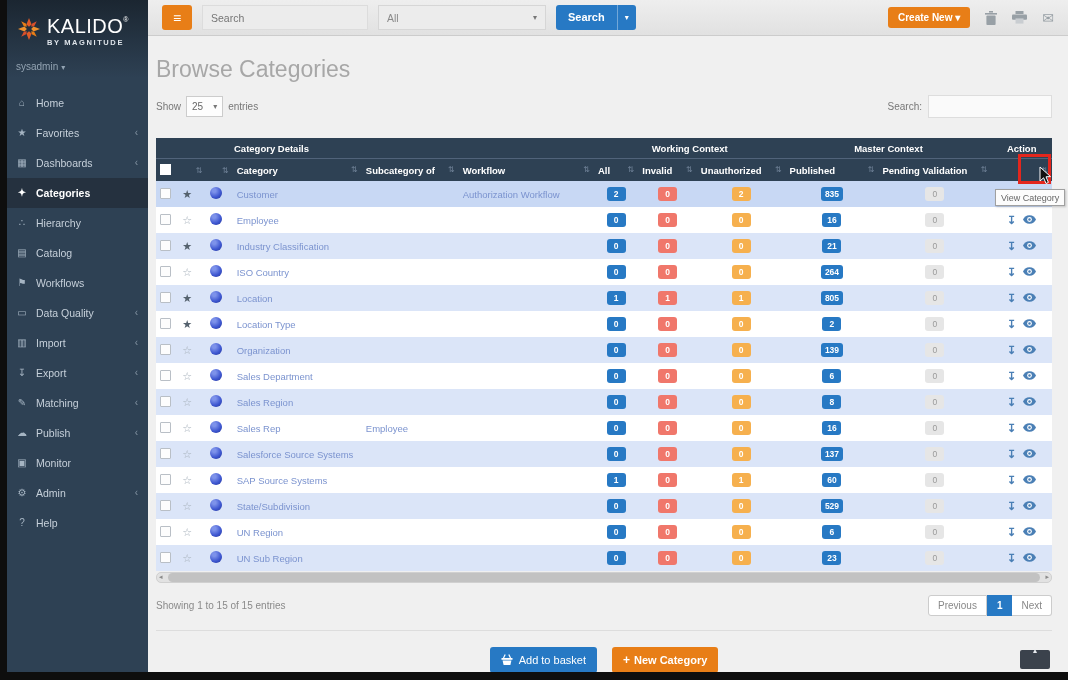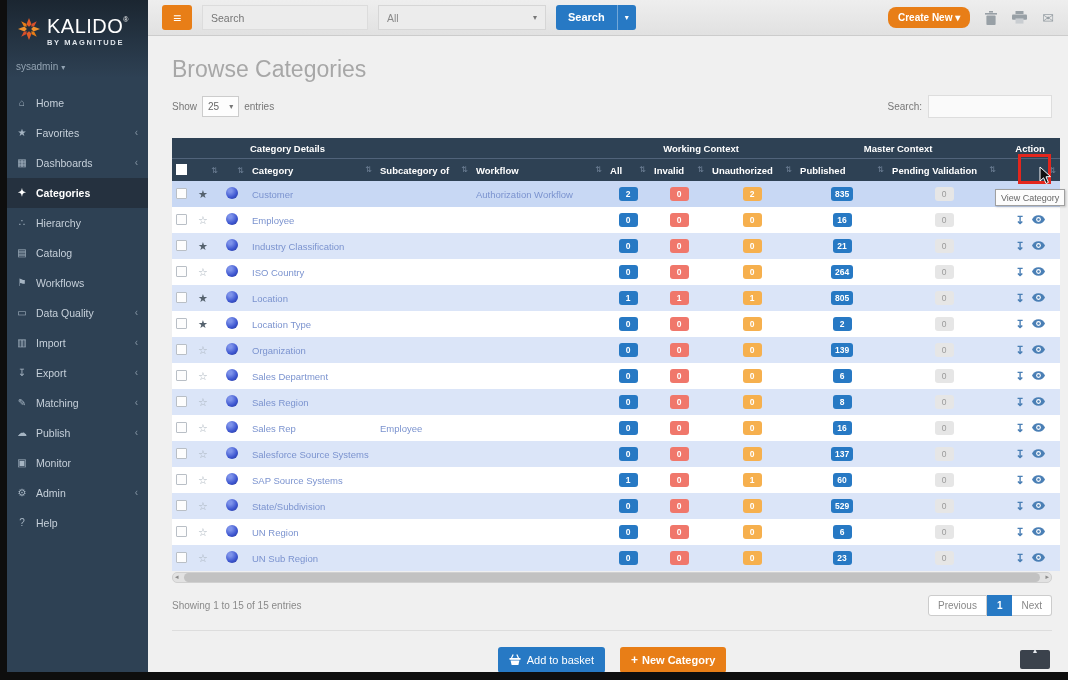--- a/index.html
+++ b/index.html
@@ -39,26 +39,26 @@
     font-size:14px;line-height:25px;text-align:center;cursor:pointer;}
   .topbar-search{width:148px;height:23px;border:1px solid #dcdcdc;background:#ececec;color:#8a8a8a;
     font-size:10.5px;padding:0 8px;font-family:"Liberation Sans",sans-serif;}
   .topbar-select{width:150px;height:23px;border:1px solid #d6d6d6;background:#ececec;color:#8a8a8a;
     font-size:10.5px;display:flex;align-items:center;padding:0 8px;justify-content:space-between;}
   .select-caret{font-size:8px;color:#777;}
   .search-btn{display:flex;height:25px;background:#2779c4;border-radius:3px;overflow:hidden;cursor:pointer;}
   .search-btn-label{color:#fff;font-size:11px;font-weight:bold;line-height:25px;padding:0 12px;}
   .search-btn-caret{border-left:1px solid rgba(255,255,255,.35);color:#fff;font-size:8px;line-height:25px;padding:0 7px;}
   .topbar-right{margin-left:auto;display:flex;align-items:center;gap:15px;}
-  .create-btn{background:#e87e17;color:#fff;font-size:10px;font-weight:bold;padding:5px 10px;border:none;border-radius:8px;cursor:pointer;}
+  .create-btn{background:#e87e17;color:#fff;font-size:10px;font-weight:bold;padding:5px 10px;border:none;border-radius:3px;cursor:pointer;}
   .tb-icon{color:#98a0a6;font-size:14px;line-height:1;cursor:pointer;}
   .tb-icon svg{display:block;}
 
   
-  .content{padding:12px 16px 0 24px;position:relative;flex:1;}
+  .content{padding:12px 16px 0 8px;position:relative;flex:1;}
   .page-title{font-size:23px;color:#a7a7a7;font-weight:normal;margin:8px 0 12px 0;}
   .controls{display:flex;align-items:center;font-size:10px;color:#777;}
   .show-select{border:1px solid #cccccc;background:#fdfdfd;color:#666;font-size:10px;height:19px;
     display:inline-flex;align-items:center;gap:10px;padding:0 5px;margin:0 5px;}
   .controls-right{margin-left:auto;display:flex;align-items:center;gap:6px;}
   .table-search-input{width:118px;height:19px;border:1px solid #dddddd;background:#fafafa;}
 
   
   table{width:100%;border-collapse:collapse;table-layout:fixed;margin-top:20px;font-size:9.5px;}
   thead th{background:#2e4154;color:#ffffff;font-weight:bold;padding:4px 4px;text-align:left;}

